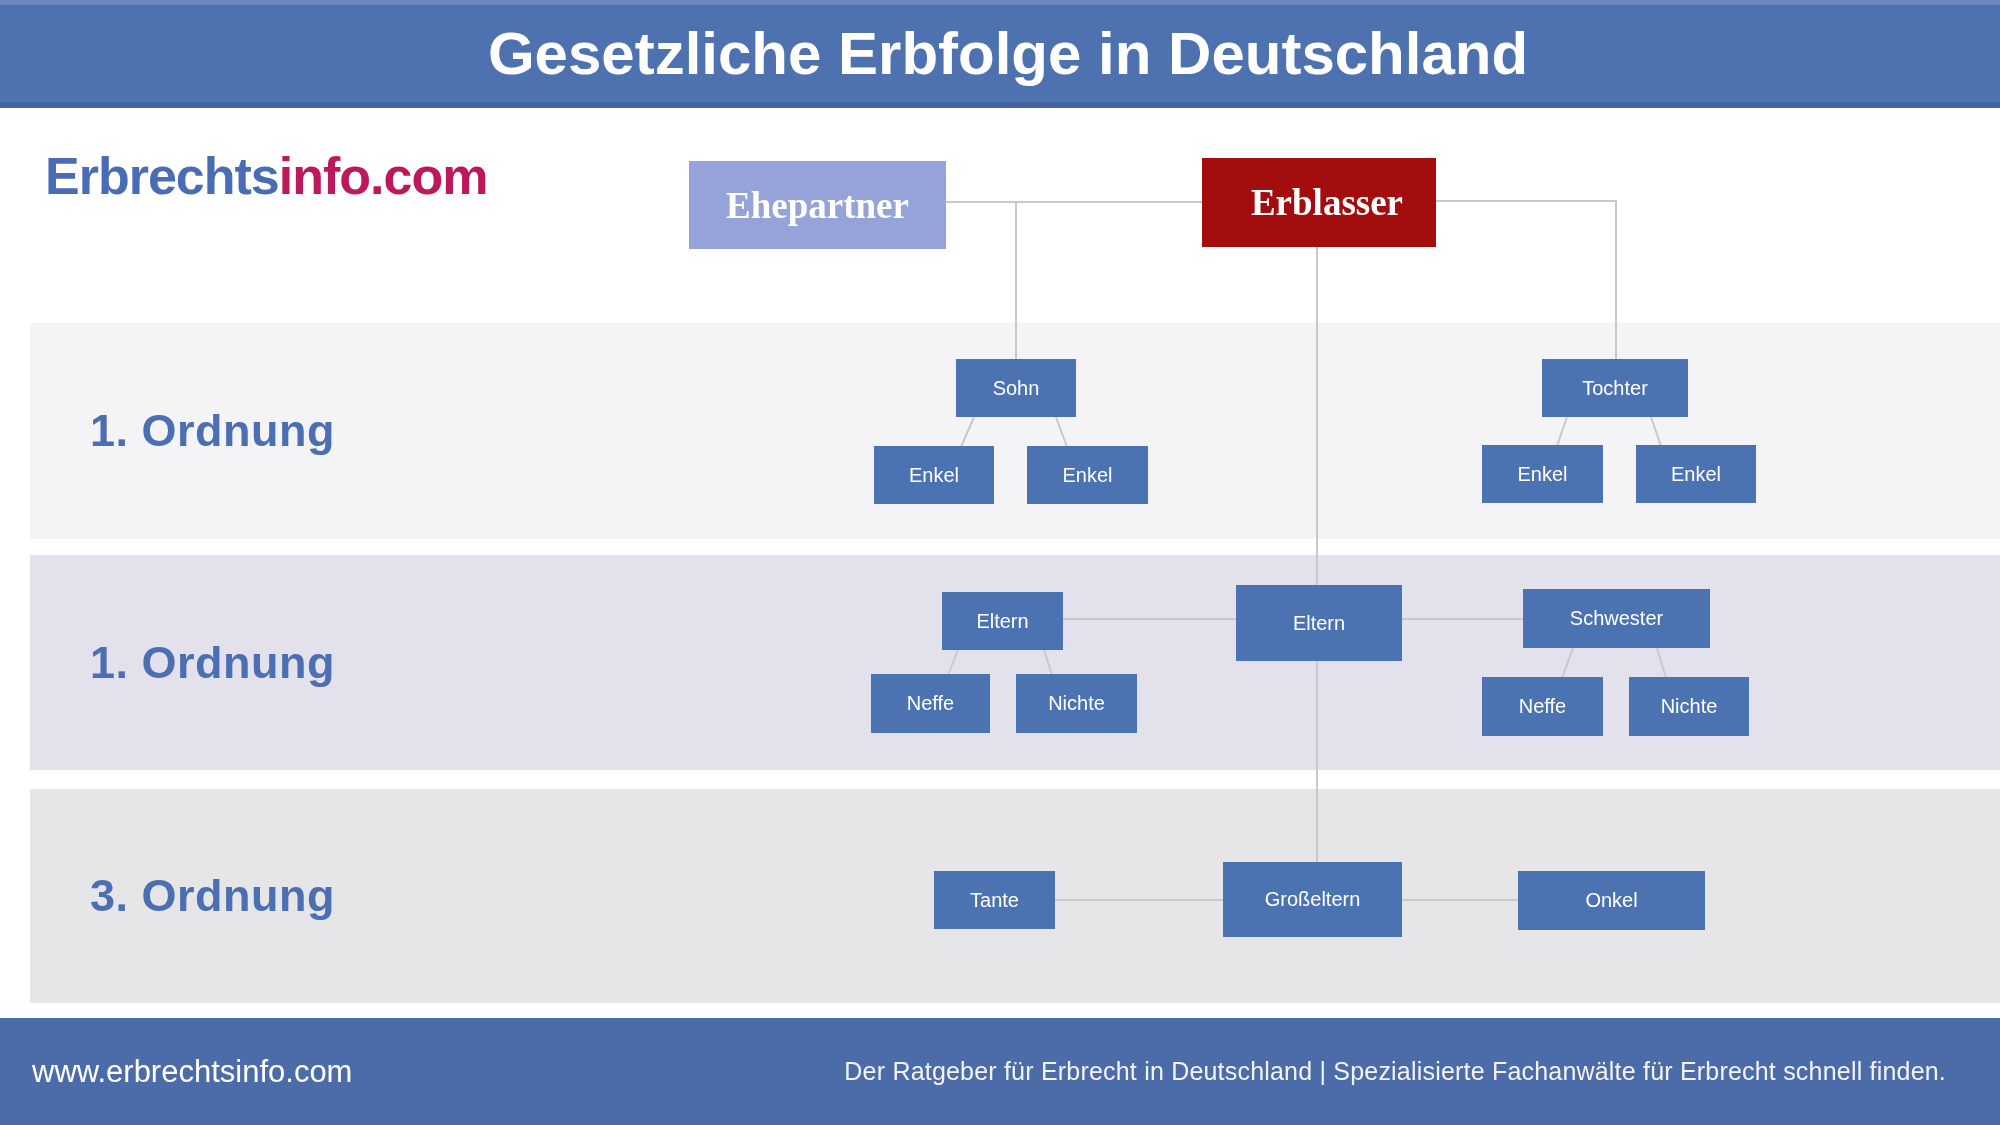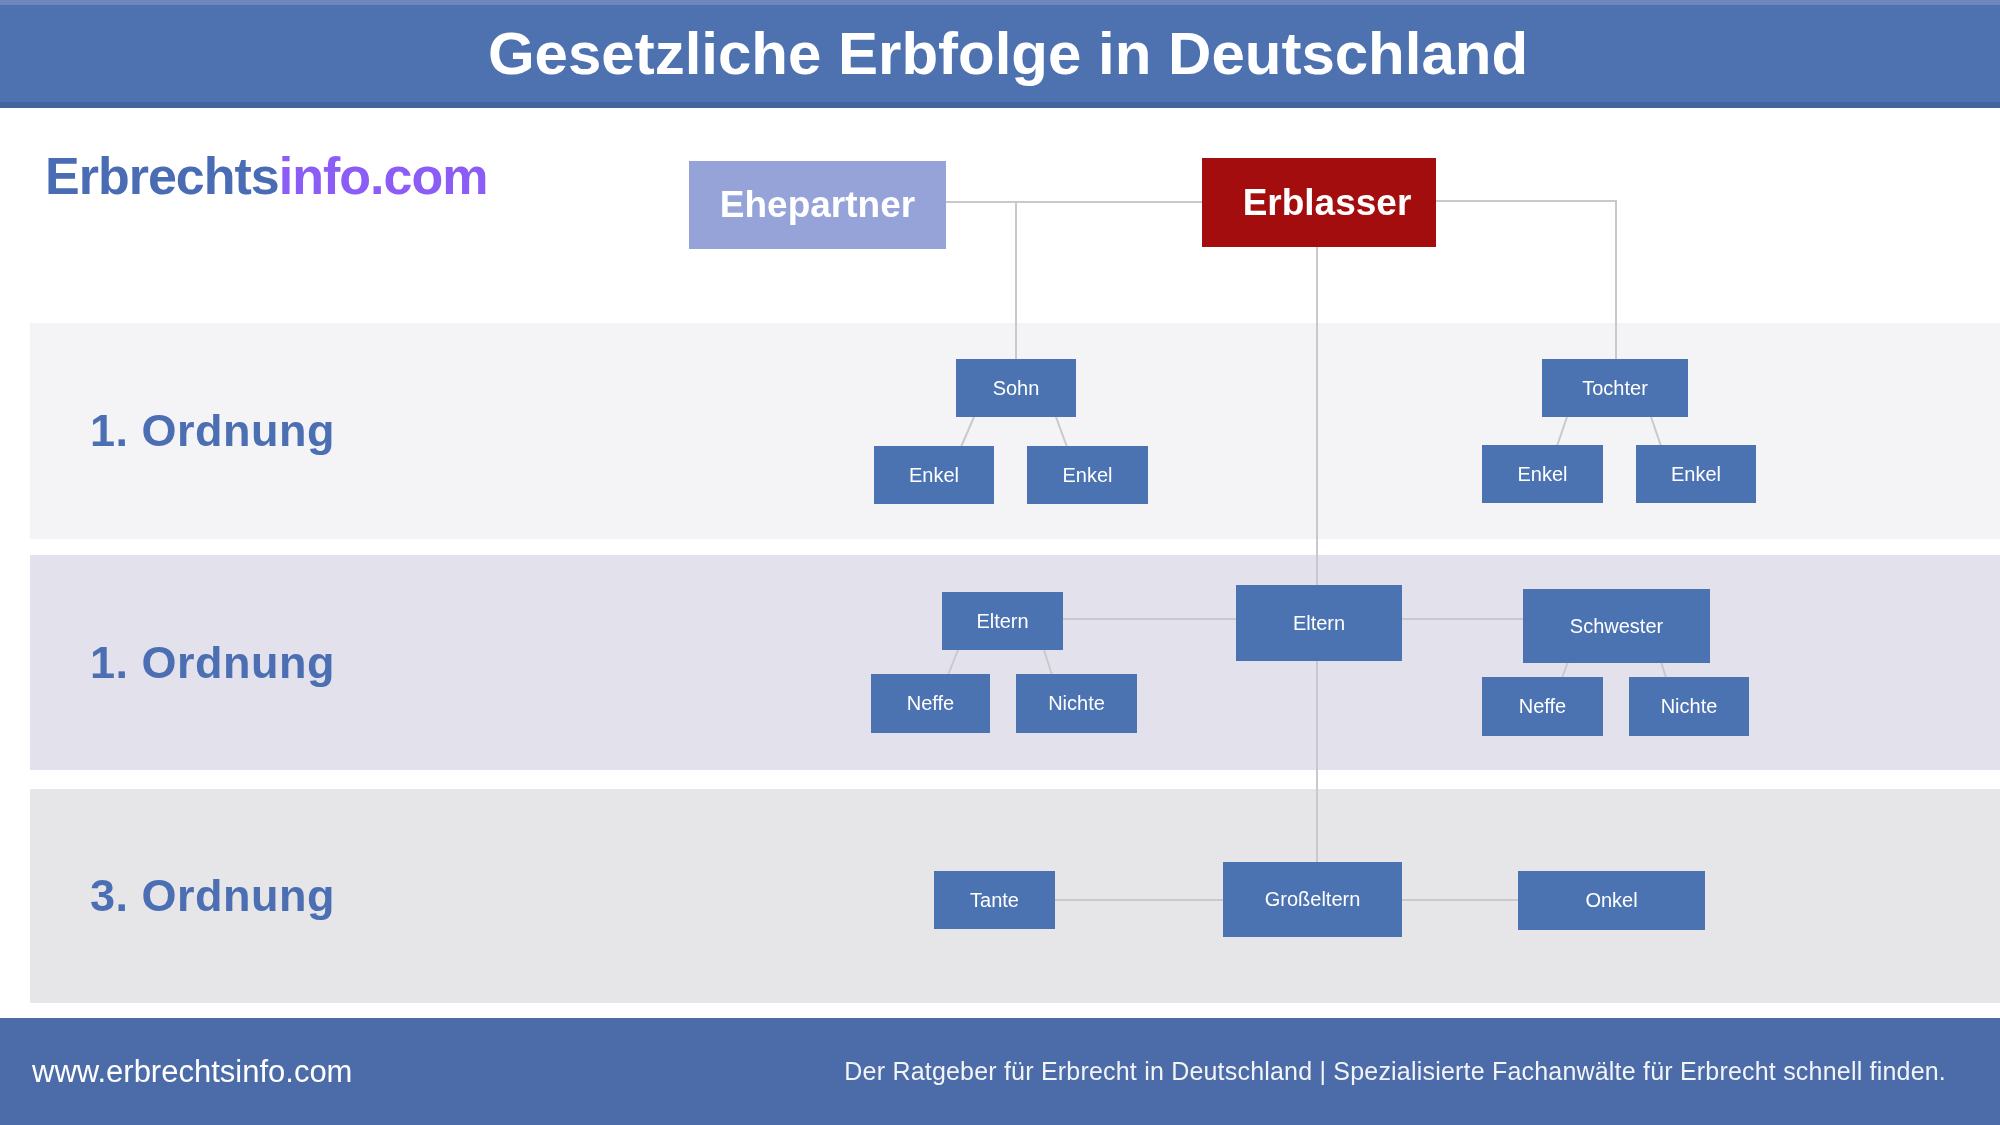--- a/index.html
+++ b/index.html
@@ -13,39 +13,39 @@
     background:#4e72b0;box-sizing:border-box;
     border-top:5px solid #6d88bf;border-bottom:6px solid #42659e;
     display:flex;align-items:center;justify-content:center;padding-left:16px;
   }
   .header-title{
     color:#ffffff;font-size:60px;font-weight:bold;letter-spacing:0px;
   }
   
   .logo{position:absolute;left:45px;top:146px;font-size:52px;font-weight:bold;letter-spacing:-1px;}
   .logo .p1{color:#4a6cb4;}
-  .logo .p2{color:#8b5cf6;margin-top:14px;}
+  .logo .p2{color:#be185d;margin-top:14px;}
   
   .band{position:absolute;left:0;width:2000px;display:flex;align-items:center;margin-left:30px;}
   .band-1{top:323px;height:216px;background:#f4f4f6;}
   .band-2{top:555px;height:215px;background:#e3e2ec;}
   .band-3{top:789px;height:214px;background:#e6e5e8;}
   .band-label{
     margin-left:60px;color:#4c6fb3;font-size:45px;font-weight:bold;letter-spacing:0.5px;
   }
   
   svg.connectors{position:absolute;left:0;top:0;z-index:1;}
   svg.connectors line{stroke:#c9c9cc;stroke-width:2;}
   
   .node{
     position:absolute;z-index:2;background:#4c73b1;color:#ffffff;
     display:flex;align-items:center;justify-content:center;
     font-size:20px;box-sizing:border-box;
   }
-  .node-big{font-size:37px;font-weight:bold;}
+  .node-big{font-size:37px;font-weight:bold;font-family:Liberation Serif, serif;}
   .node-spouse{background:#95a3d8;}
   .node-deceased{background:#a40d0d;padding-left:16px;}
   
   .footer{
     position:absolute;left:0;top:1018px;width:2000px;height:107px;
     background:#4b6ca8;box-sizing:border-box;
     display:flex;align-items:center;justify-content:space-between;
     padding:0 54px 0 32px;
   }
   .footer-site{color:#ffffff;font-size:31px;}
@@ -100,21 +100,21 @@
 
   <div class="node" style="left:956px;top:359px;width:120px;height:58px;">Sohn</div>
   <div class="node" style="left:1542px;top:359px;width:146px;height:58px;">Tochter</div>
   <div class="node" style="left:874px;top:446px;width:120px;height:58px;">Enkel</div>
   <div class="node" style="left:1027px;top:446px;width:121px;height:58px;">Enkel</div>
   <div class="node" style="left:1482px;top:445px;width:121px;height:58px;">Enkel</div>
   <div class="node" style="left:1636px;top:445px;width:120px;height:58px;">Enkel</div>
 
   <div class="node" style="left:942px;top:592px;width:121px;height:58px;">Eltern</div>
   <div class="node" style="left:1236px;top:585px;width:166px;height:76px;">Eltern</div>
-  <div class="node" style="left:1523px;top:589px;width:187px;height:74px;">Schwester</div>
+  <div class="node" style="left:1523px;top:589px;width:187px;height:59px;">Schwester</div>
   <div class="node" style="left:871px;top:674px;width:119px;height:59px;">Neffe</div>
   <div class="node" style="left:1016px;top:674px;width:121px;height:59px;">Nichte</div>
   <div class="node" style="left:1482px;top:677px;width:121px;height:59px;">Neffe</div>
   <div class="node" style="left:1629px;top:677px;width:120px;height:59px;">Nichte</div>
 
   <div class="node" style="left:934px;top:871px;width:121px;height:58px;text-align:right;">Tante</div>
   <div class="node" style="left:1223px;top:862px;width:179px;height:75px;">Großeltern</div>
   <div class="node" style="left:1518px;top:871px;width:187px;height:59px;">Onkel</div>
 
   <div class="footer">

